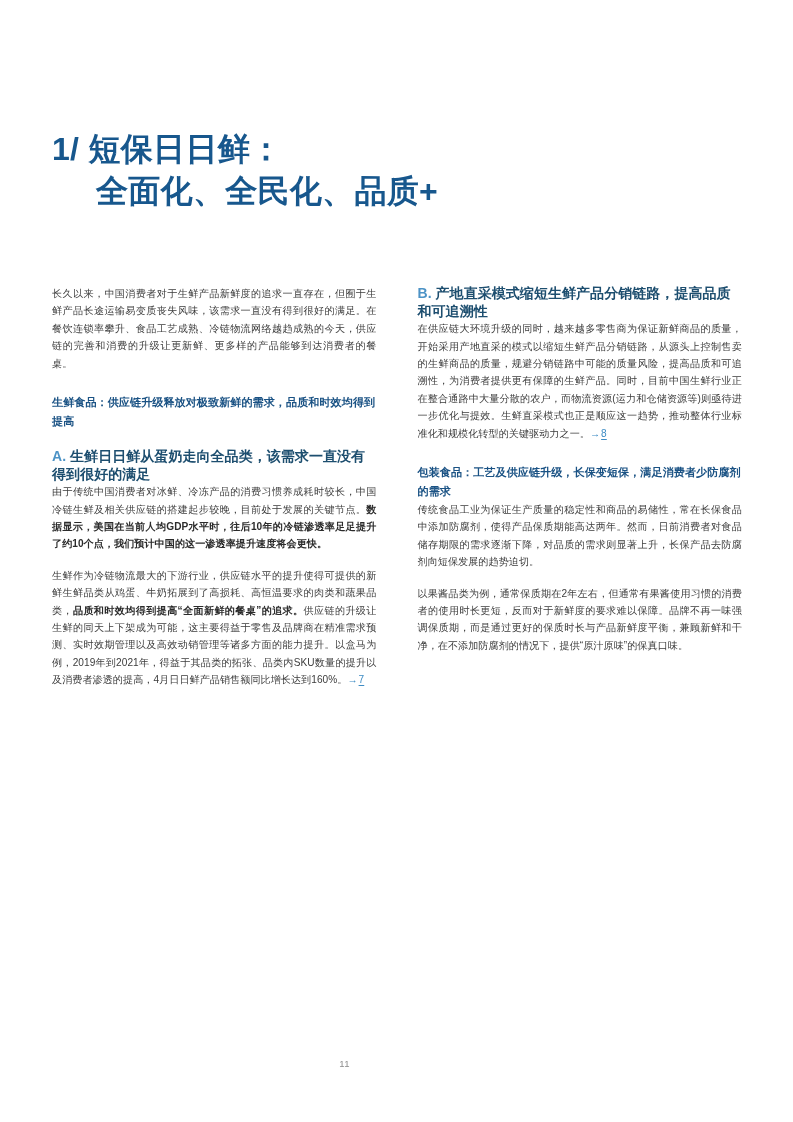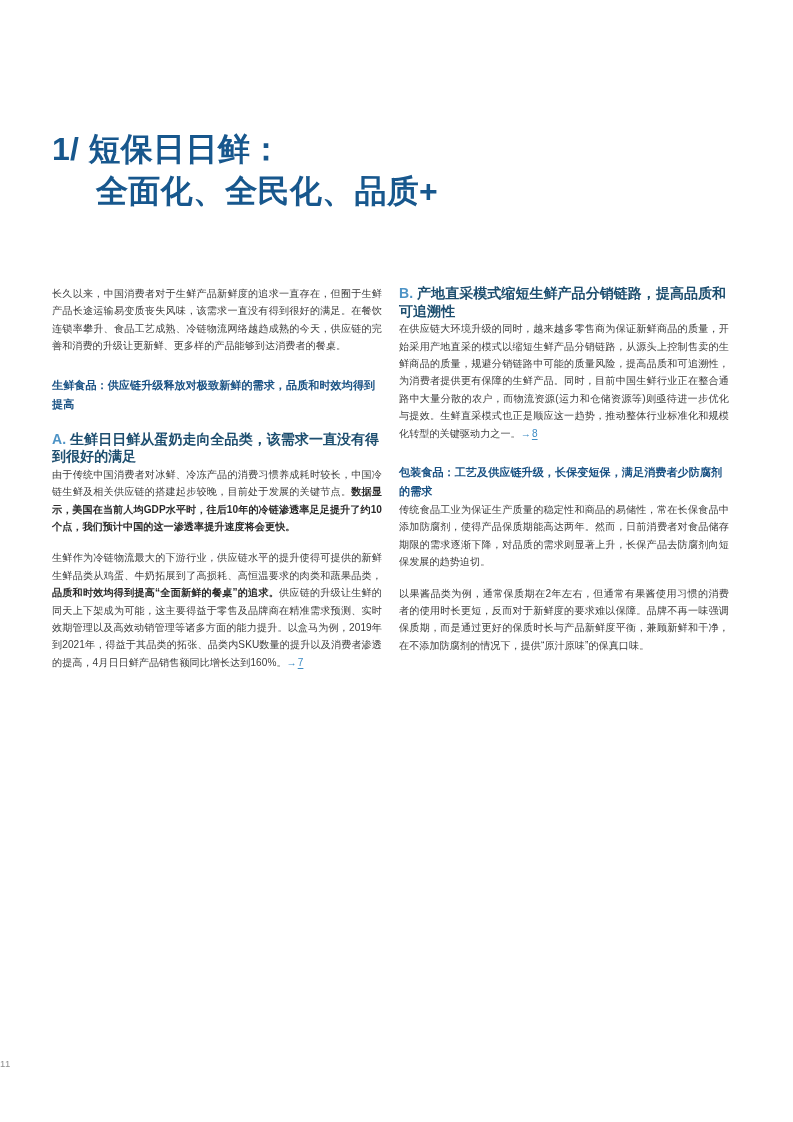--- a/index.html
+++ b/index.html
@@ -42,21 +42,21 @@
     padding-left: 44px;
   }
 
   
   .columns {
     position: absolute;
     left: 52px;
     top: 285px;
     width: 690px;
     display: flex;
-    gap: 17px;
+    gap: 41px;
   }
   .col {
     width: 330px;
   }
 
   p, h3, h4 {
     margin: 0;
   }
 
   .body-text {
@@ -115,21 +115,21 @@
     text-decoration: underline;
     text-underline-offset: 2px;
   }
 
   
   .page-number {
     position: absolute;
     left: 0;
     top: 1058px;
     width: 689px;
-    text-align: left;
+    text-align: center;
     color: #8d8d8d;
     font-size: 9.5px;
     letter-spacing: 0.4px;
   }
 </style>
 </head>
 <body>
 
 <div class="page">
 

